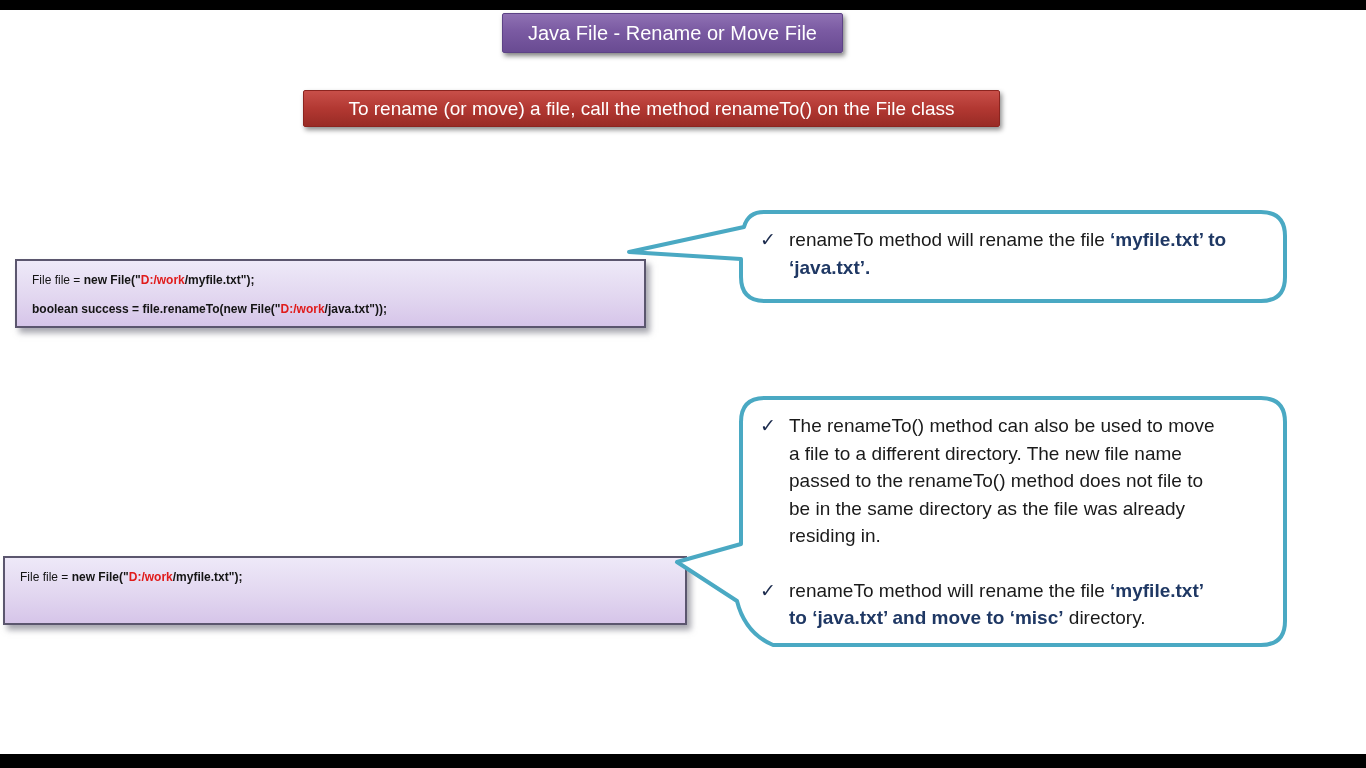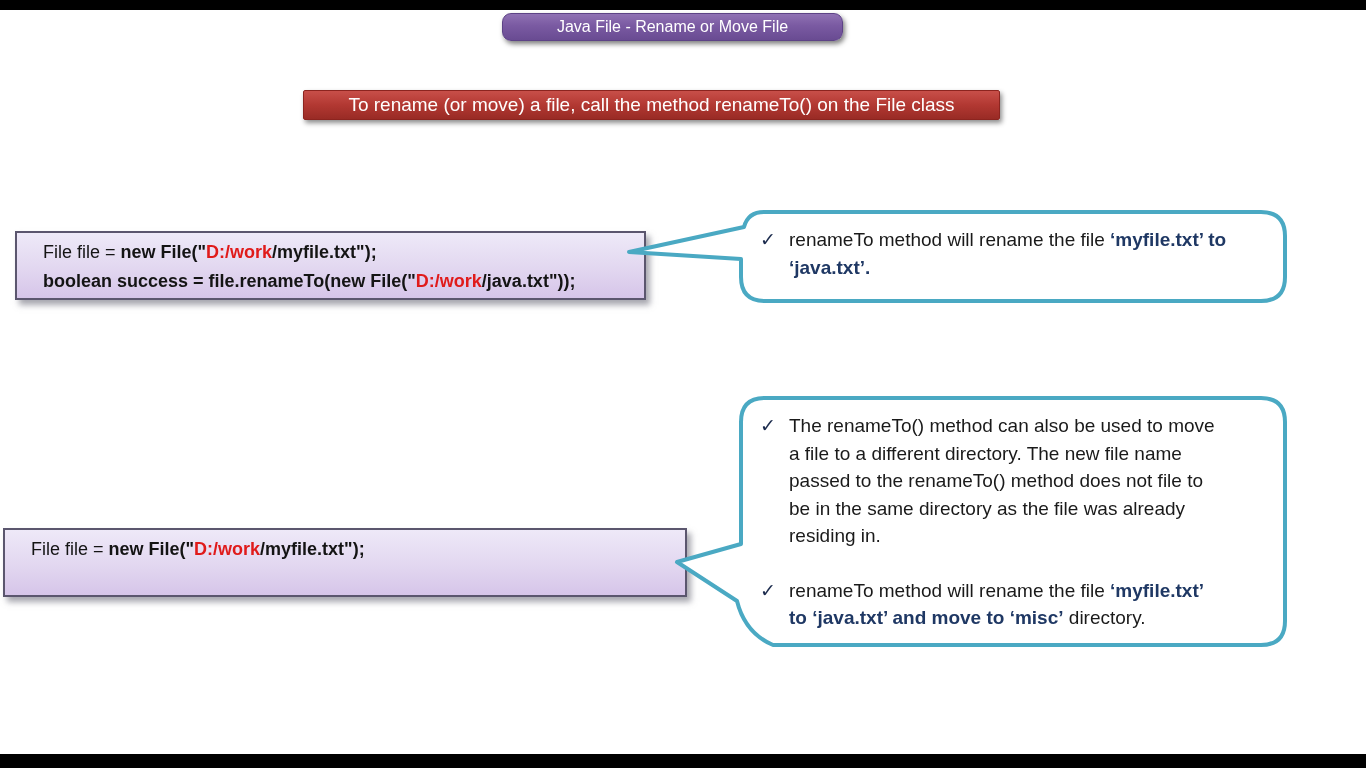--- a/index.html
+++ b/index.html
@@ -5,43 +5,44 @@
   html,body { margin:0; padding:0; background:#000; }
   .slide {
     position:relative; width:1366px; height:768px; background:#ffffff;
     overflow:hidden; font-family:"Liberation Sans", sans-serif;
   }
   .letterbox { position:absolute; left:0; width:1366px; background:#000; }
   .letterbox.top { top:0; height:10px; }
   .letterbox.bottom { bottom:0; height:14px; }
 
   .title-box {
-    position:absolute; left:502px; top:13px; width:341px; height:28px;
+    position:absolute; left:502px; top:13px; width:341px; height:40px;
     background:linear-gradient(180deg,#8f71b3 0%, #7a5aa2 45%, #694b92 100%);
-    border:1px solid #5d4386; border-radius:9px;
+    border:1px solid #5d4386; border-radius:2px;
     box-shadow:2px 3px 5px rgba(0,0,0,0.5);
-    color:#ffffff; font-size:16px; display:flex; align-items:center; justify-content:center;
+    color:#ffffff; font-size:20px; display:flex; align-items:center; justify-content:center;
     box-sizing:border-box;
   }
   .subtitle-box {
-    position:absolute; left:303px; top:90px; width:697px; height:30px;
+    position:absolute; left:303px; top:90px; width:697px; height:37px;
     background:linear-gradient(180deg,#c84f49 0%, #b23832 50%, #992b25 100%);
     border:1px solid #8c241f; border-radius:2px;
     box-shadow:2px 3px 5px rgba(0,0,0,0.45);
     color:#ffffff; font-size:19px; display:flex; align-items:center; justify-content:center;
     box-sizing:border-box;
   }
 
   .code-box {
     position:absolute; box-sizing:border-box;
     background:linear-gradient(180deg,#eee9f8 0%, #e2d7f0 55%, #d6c5e9 100%);
     border:2px solid #5b566e;
     box-shadow:4px 5px 6px rgba(95,95,110,0.55);
-    padding:5px 26px; font-size:18px; line-height:29px; color:#141414;
+    padding:5px 15px; font-size:12px; line-height:29px; color:#141414;
     white-space:nowrap;
+    margin-top:28px;
   }
   #code-box-1 { left:15px; top:231px; width:631px; height:69px; }
   #code-box-2 { left:3px;  top:528px; width:684px; height:69px; }
 
   .seg-n    { font-weight:normal; }
   .seg-bold { font-weight:bold; }
   .seg-red  { font-weight:bold; color:#e01b1b; }
   .seg-navy { font-weight:bold; color:#1f3864; }
 
   .callout-layer { position:absolute; left:0; top:0; width:1366px; height:768px; }

